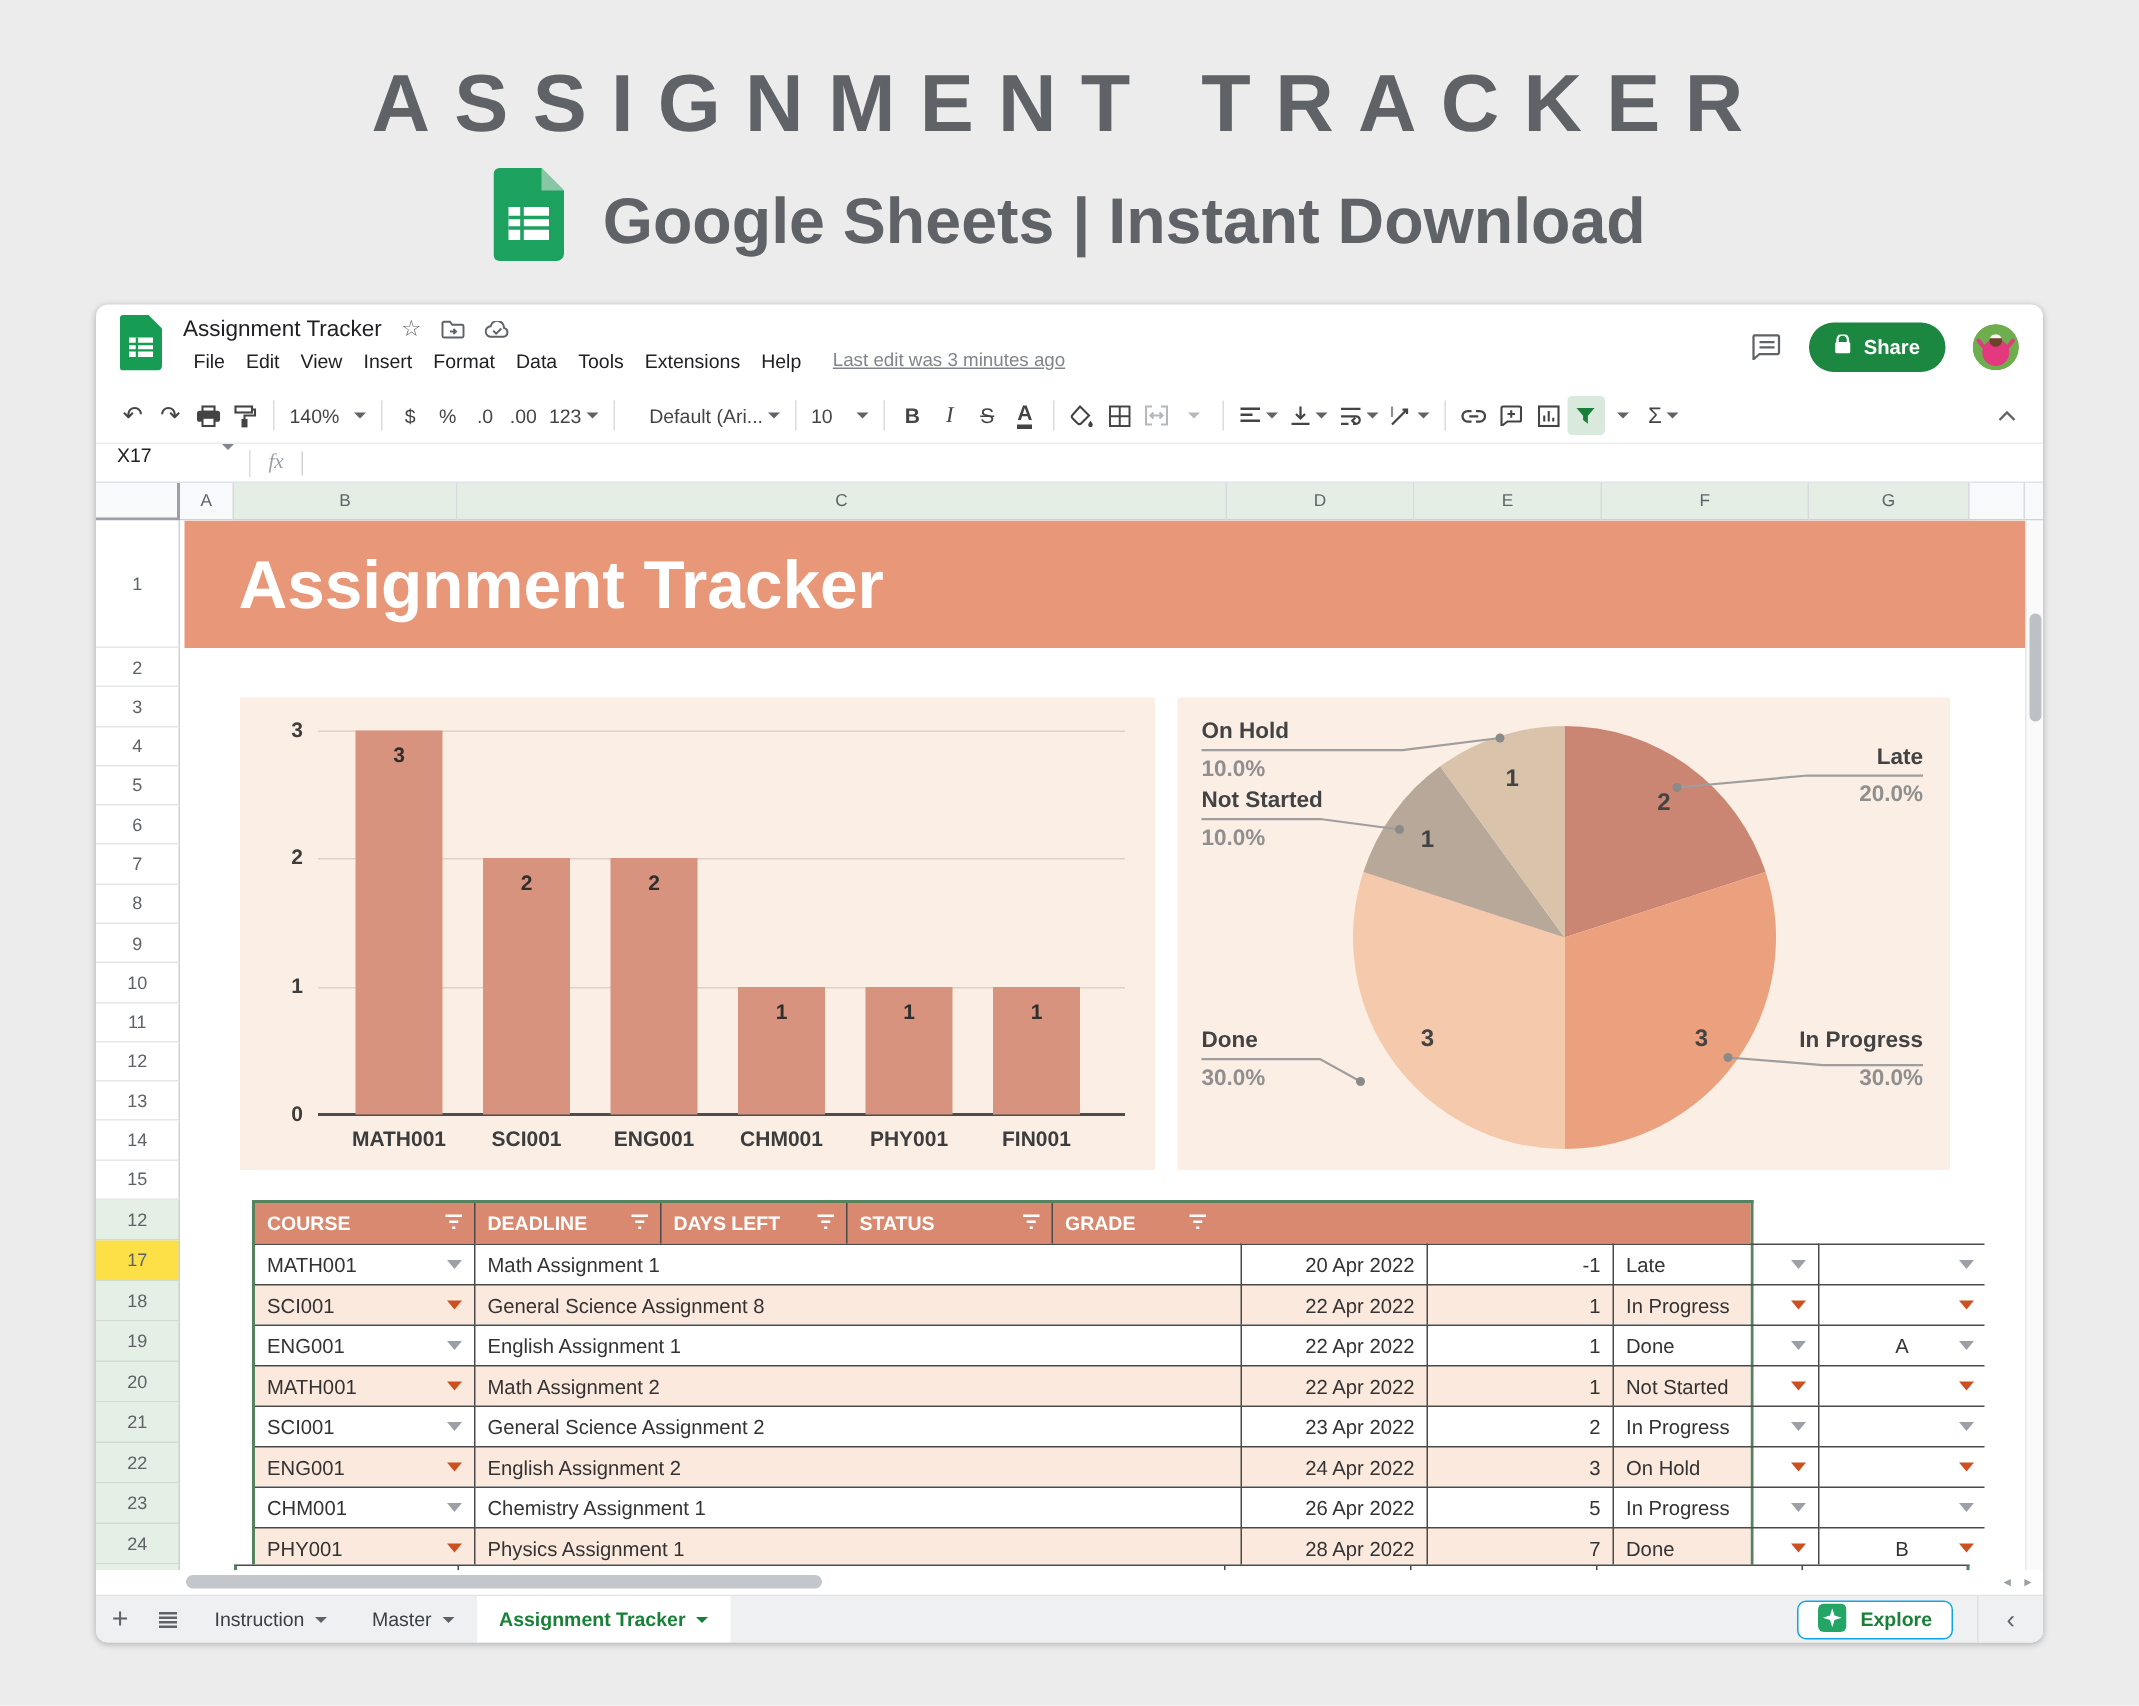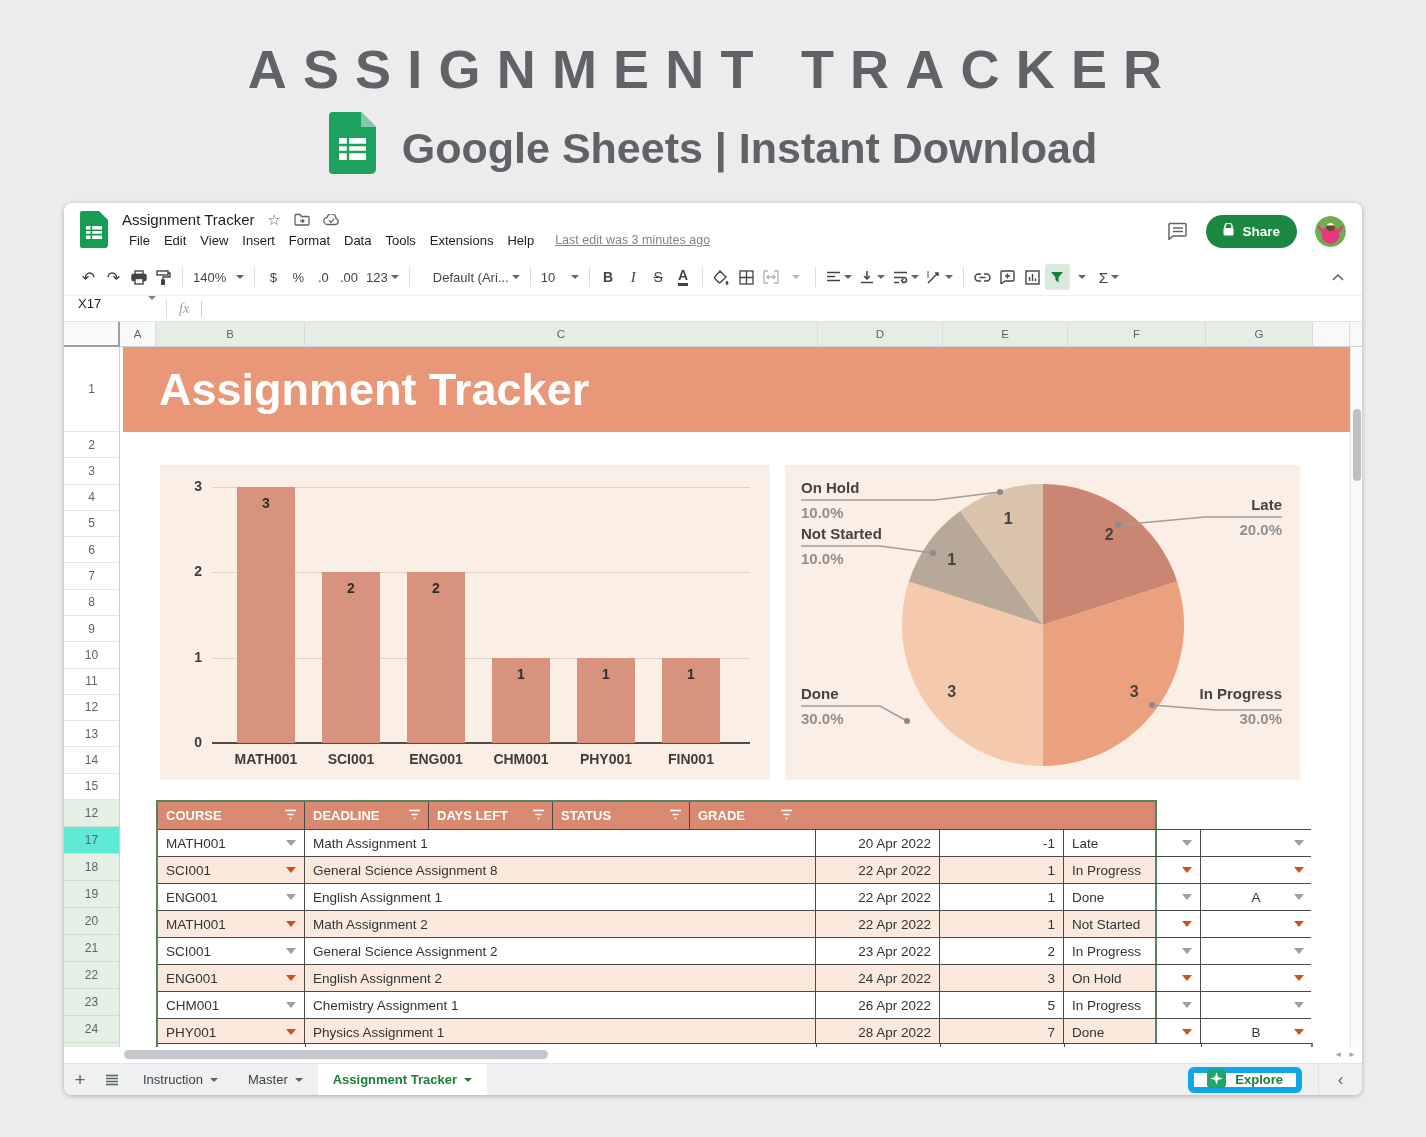--- a/index.html
+++ b/index.html
@@ -56,21 +56,21 @@
 .ch.green{background:#e4eee5}
 .ch.c-b{flex:0 0 149px}.ch.c-c{flex:0 0 513px}.ch.c-d{flex:0 0 125px}.ch.c-e{flex:0 0 125px}.ch.c-f{flex:0 0 138px}.ch.c-g{flex:0 0 107px}
 .ch.filler{flex:1}.ch.scrollcap{flex:0 0 12px;border-right:none;background:#f8f9fa}
 
 .grid-body{display:flex;height:700px}
 .rowhdrs{width:56px;background:#fff;font-size:12px;color:#5f6368;overflow:hidden}
 .rh{display:flex;align-items:center;justify-content:center;border-bottom:1px solid #e4e6e9;border-right:1px solid #cdd1d4}
 .rh-1{height:85px}
 .rowhdrs-plain .rh{height:26.29px}
 .rowhdrs-range .rh{height:27px;background:#e4efe5;border-bottom-color:#cfdcd1}
-.rowhdrs-range .rh:nth-of-type(2){background:#5eead4}
+.rowhdrs-range .rh:nth-of-type(2){background:#fde047}
 .rh-partial{height:4px;background:#e4efe5;border-right:1px solid #cdd1d4}
 
 .canvas{position:relative;width:1230px;background:#fff;overflow:hidden}
 .vscroll{width:12px;background:#fafafa;border-left:1px solid #e8e8e8;position:relative}
 .vthumb{position:absolute;left:2px;top:62px;width:8px;height:72px;border-radius:4px;background:#bdc1c6}
 
 
 .banner{position:absolute;left:3px;top:0;width:1227px;height:85px;background:#e89879;color:#fff;font-size:45px;font-weight:bold;display:flex;align-items:center;padding-left:36px}
 
 
@@ -83,21 +83,21 @@
 .bar-val{position:absolute;width:58px;text-align:center;font-size:14px;font-weight:bold;color:#2f2f2f}
 .bar-cat{position:absolute;width:90px;text-align:center;font-size:14px;font-weight:bold;color:#3d3d3d;top:264px}
 
 .piebox{position:absolute;left:665px;top:118px;width:515px;height:315px;background:#fbeee4}
 .piebox svg{position:absolute;left:0;top:0}
 .pl-name{position:absolute;font-size:15px;font-weight:bold;color:#434343;white-space:nowrap}
 .pl-pct{position:absolute;font-size:15px;font-weight:bold;color:#8f8f8f;white-space:nowrap}
 .pl-right{right:18px;text-align:right}
 
 
-.sheet-table{position:absolute;left:36px;top:453px;width:1001px;border:2px solid #55825f;border-bottom:none}
+.sheet-table{position:absolute;left:48px;top:453px;width:1001px;border:2px solid #55825f;border-bottom:none}
 .thead{display:flex;height:27px;background:#d9896f;color:#fff;font-weight:bold;font-size:13px}
 .th{display:flex;align-items:center;justify-content:space-between;padding:0 7px 0 8px;border-right:1px solid #4a4a4a}
 .th:last-child{border-right:none}
 .w-course{flex:0 0 147px}.w-assign{flex:0 0 511px}.w-dead{flex:0 0 124px}.w-days{flex:0 0 124px}.w-status{flex:0 0 137px}.w-grade{flex:0 0 110px}
 .trow{display:flex;height:27px;background:#fff;font-size:13.5px;color:#333}
 .trow:nth-of-type(even){background:#fbe9dd}
 .tcell{display:flex;align-items:center;padding:0 8px;border-right:1px solid #4a4a4a;border-top:1px solid #4a4a4a;position:relative;overflow:hidden;white-space:nowrap}
 .tcell:last-child{border-right:none}
 .tcell.num{justify-content:flex-end}
 .tcell.ctr{justify-content:center}
@@ -114,21 +114,21 @@
 .hthumb{position:absolute;left:60px;top:3px;width:424px;height:9px;background:#c3c7cb;border-radius:5px}
 .harrow{font-size:8px;color:#9aa0a6;line-height:1}
 .tabbar{height:32px;background:#eef0f1;border-top:1px solid #e2e4e6;display:flex;align-items:center;font-size:13px;color:#3c4043}
 .tb-btn{width:32px;height:100%;display:flex;align-items:center;justify-content:center;color:#444}
 .plus{font-size:19px;color:#5f6368}
 .tab{height:100%;display:flex;align-items:center;gap:7px;padding:0 15px}
 .tab .caret{border-top-color:#5f6368}
 .tab.active{background:#fff;color:#188038;font-weight:bold}
 .tab.active .caret{border-top-color:#188038}
 .tab-right{margin-left:auto;display:flex;align-items:center;height:100%}
-.explore-btn{display:flex;align-items:center;gap:9px;background:#fff;border:6px solid #0ea5e9;border-radius:6px;height:26px;padding:0 13px;margin-right:16px}
+.explore-btn{display:flex;align-items:center;gap:9px;background:#fff;border:1px solid #0ea5e9;border-radius:6px;height:26px;padding:0 13px;margin-right:16px}
 .explore-label{color:#188038;font-size:13px;font-weight:bold}
 .collapse{width:44px;height:100%;border-left:1px solid #dfe1e4;display:flex;align-items:center;justify-content:center;color:#5f6368;font-size:17px;background:#eef0f1}
 </style>
 </head>
 <body>
 
 <div class="promo-title">ASSIGNMENT TRACKER</div>
 <div class="promo-sub">
   <span>
     <svg width="47" height="62" viewBox="0 0 47 62">

